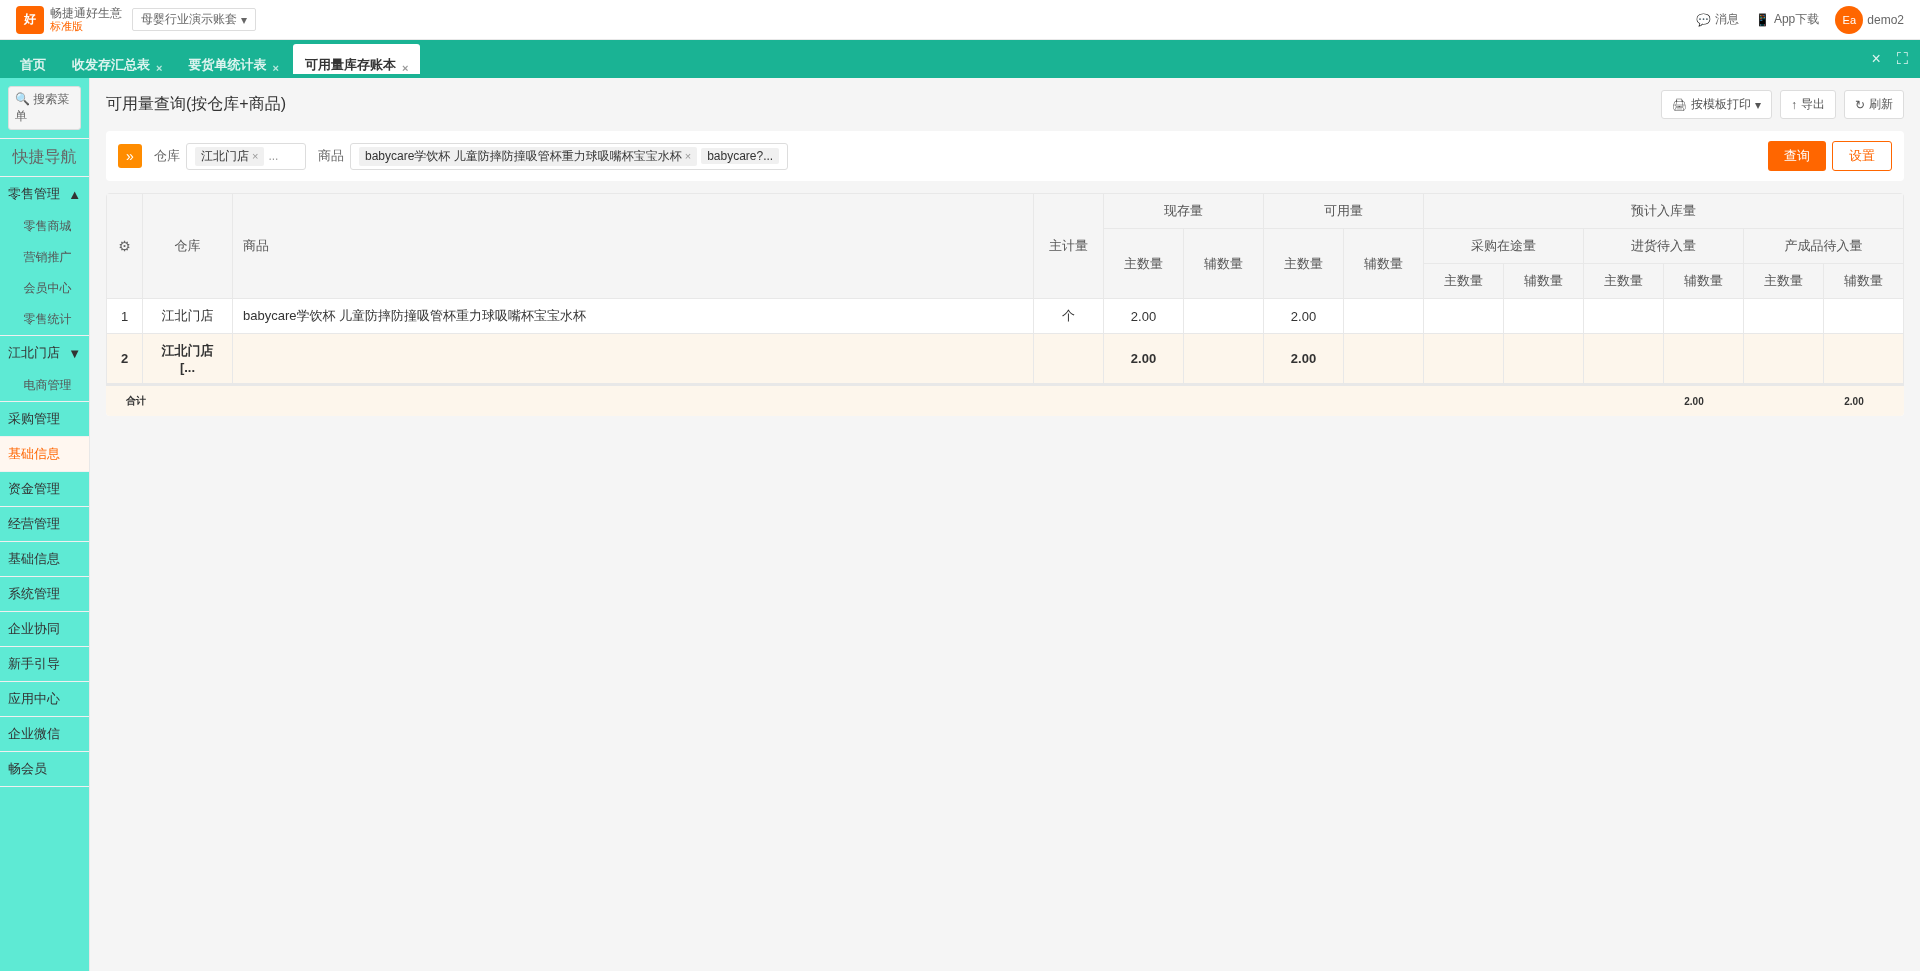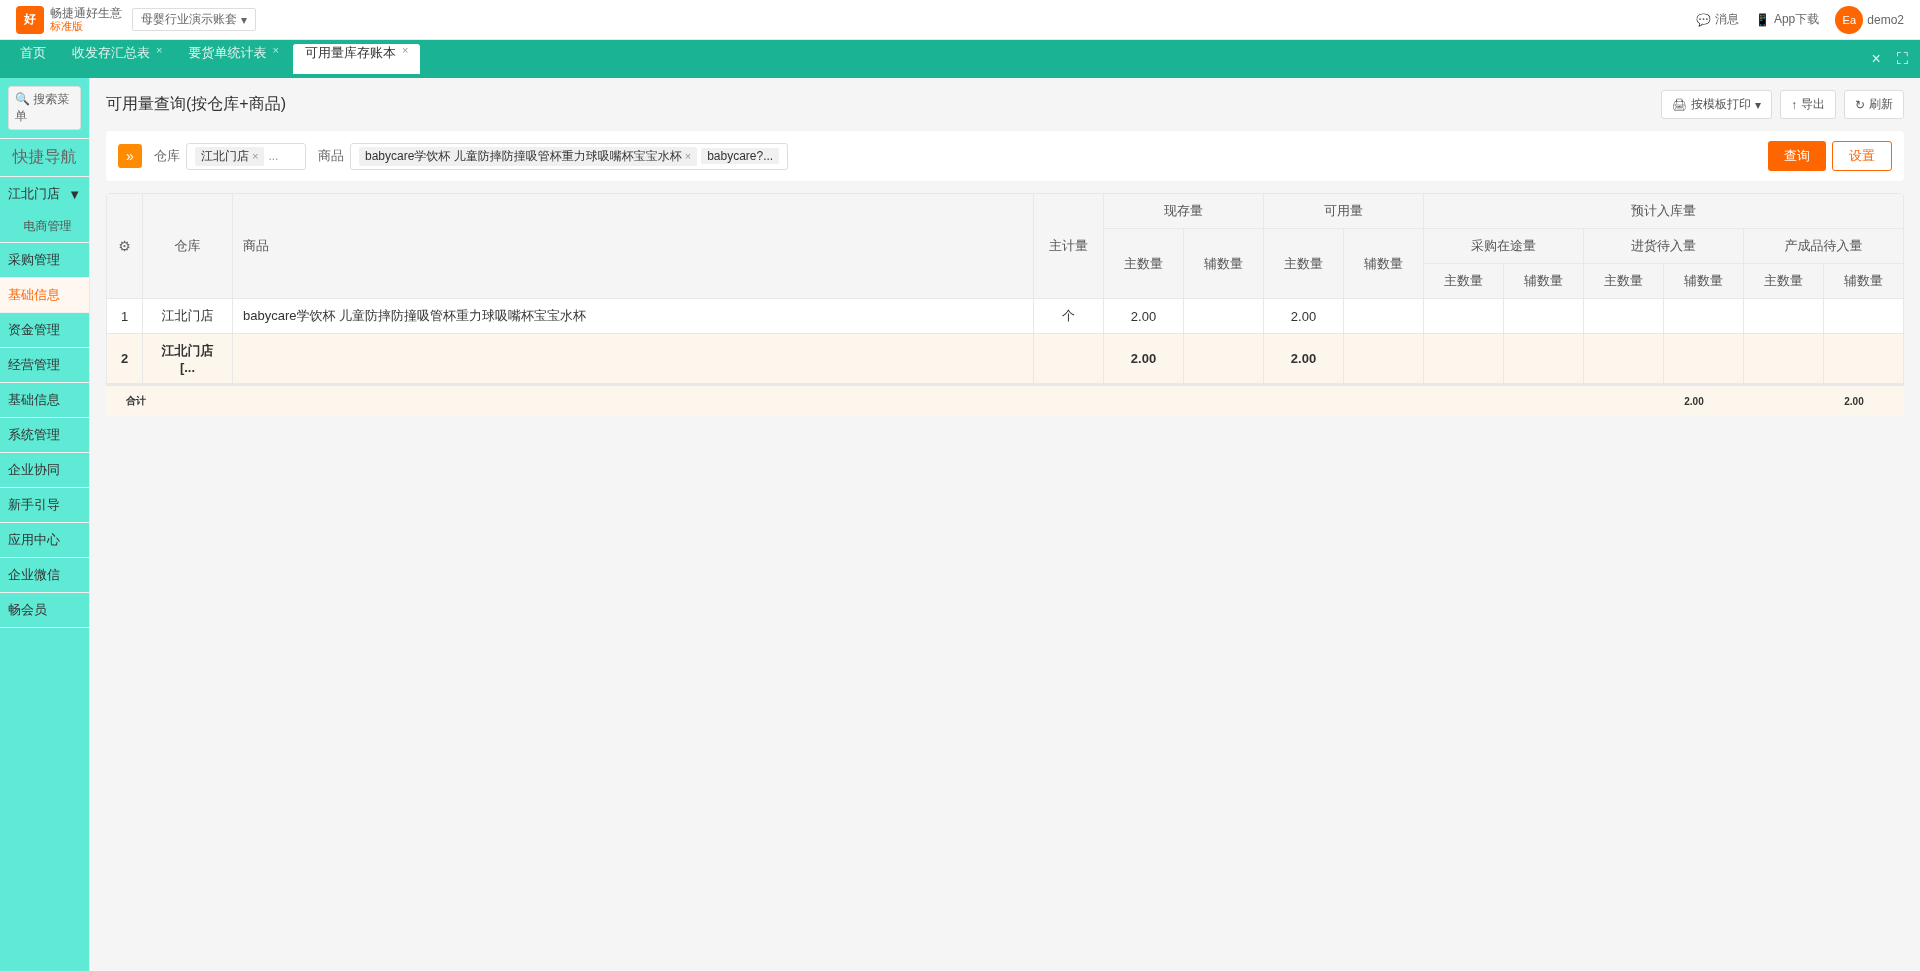--- a/index.html
+++ b/index.html
@@ -32,27 +32,28 @@
       display: flex;
       align-items: center;
       padding: 0 8px;
       gap: 2px;
       flex-shrink: 0;
     }
     .tab {
       height: 30px;
       padding: 0 12px;
       display: flex;
-      align-items: flex-start;
+      align-items: flex-end;
       gap: 6px;
       font-size: 13px;
       color: rgba(255,255,255,0.85);
       cursor: pointer;
       border-radius: 3px 3px 0 0;
       white-space: nowrap;
+      font-weight: bold;
     }
     .tab.active {
       background: #fff;
       color: #333;
     }
     .tab-close { font-size: 11px; color: rgba(255,255,255,0.7); cursor: pointer; }
     .tab.active .tab-close { color: #999; }
     .tab-bar-right { margin-left: auto; display: flex; align-items: center; gap: 8px; }
     .tab-bar-btn { color: rgba(255,255,255,0.85); cursor: pointer; font-size: 16px; padding: 2px 4px; }
 
@@ -359,20 +360,30 @@
     <div class="sidebar-search">
       <button class="sidebar-search-btn">
         <span>🔍</span>
         <span>搜索菜单</span>
       </button>
     </div>
     <button class="sidebar-nav-btn">
       <span>快捷导航</span>
     </button>
 
+    <div class="sidebar-group">
+      <div class="sidebar-group-header">
+        <span>零售管理</span>
+        <span>▲</span>
+      </div>
+      <div class="sidebar-item">零售商城</div>
+      <div class="sidebar-item">营销推广</div>
+      <div class="sidebar-item">会员中心</div>
+      <div class="sidebar-item">零售统计</div>
+    </div>
 
     <div class="sidebar-group">
       <div class="sidebar-group-header">
         <span>江北门店</span>
         <span>▼</span>
       </div>
       <div class="sidebar-item">电商管理</div>
     </div>
 
     <div class="sidebar-group">

